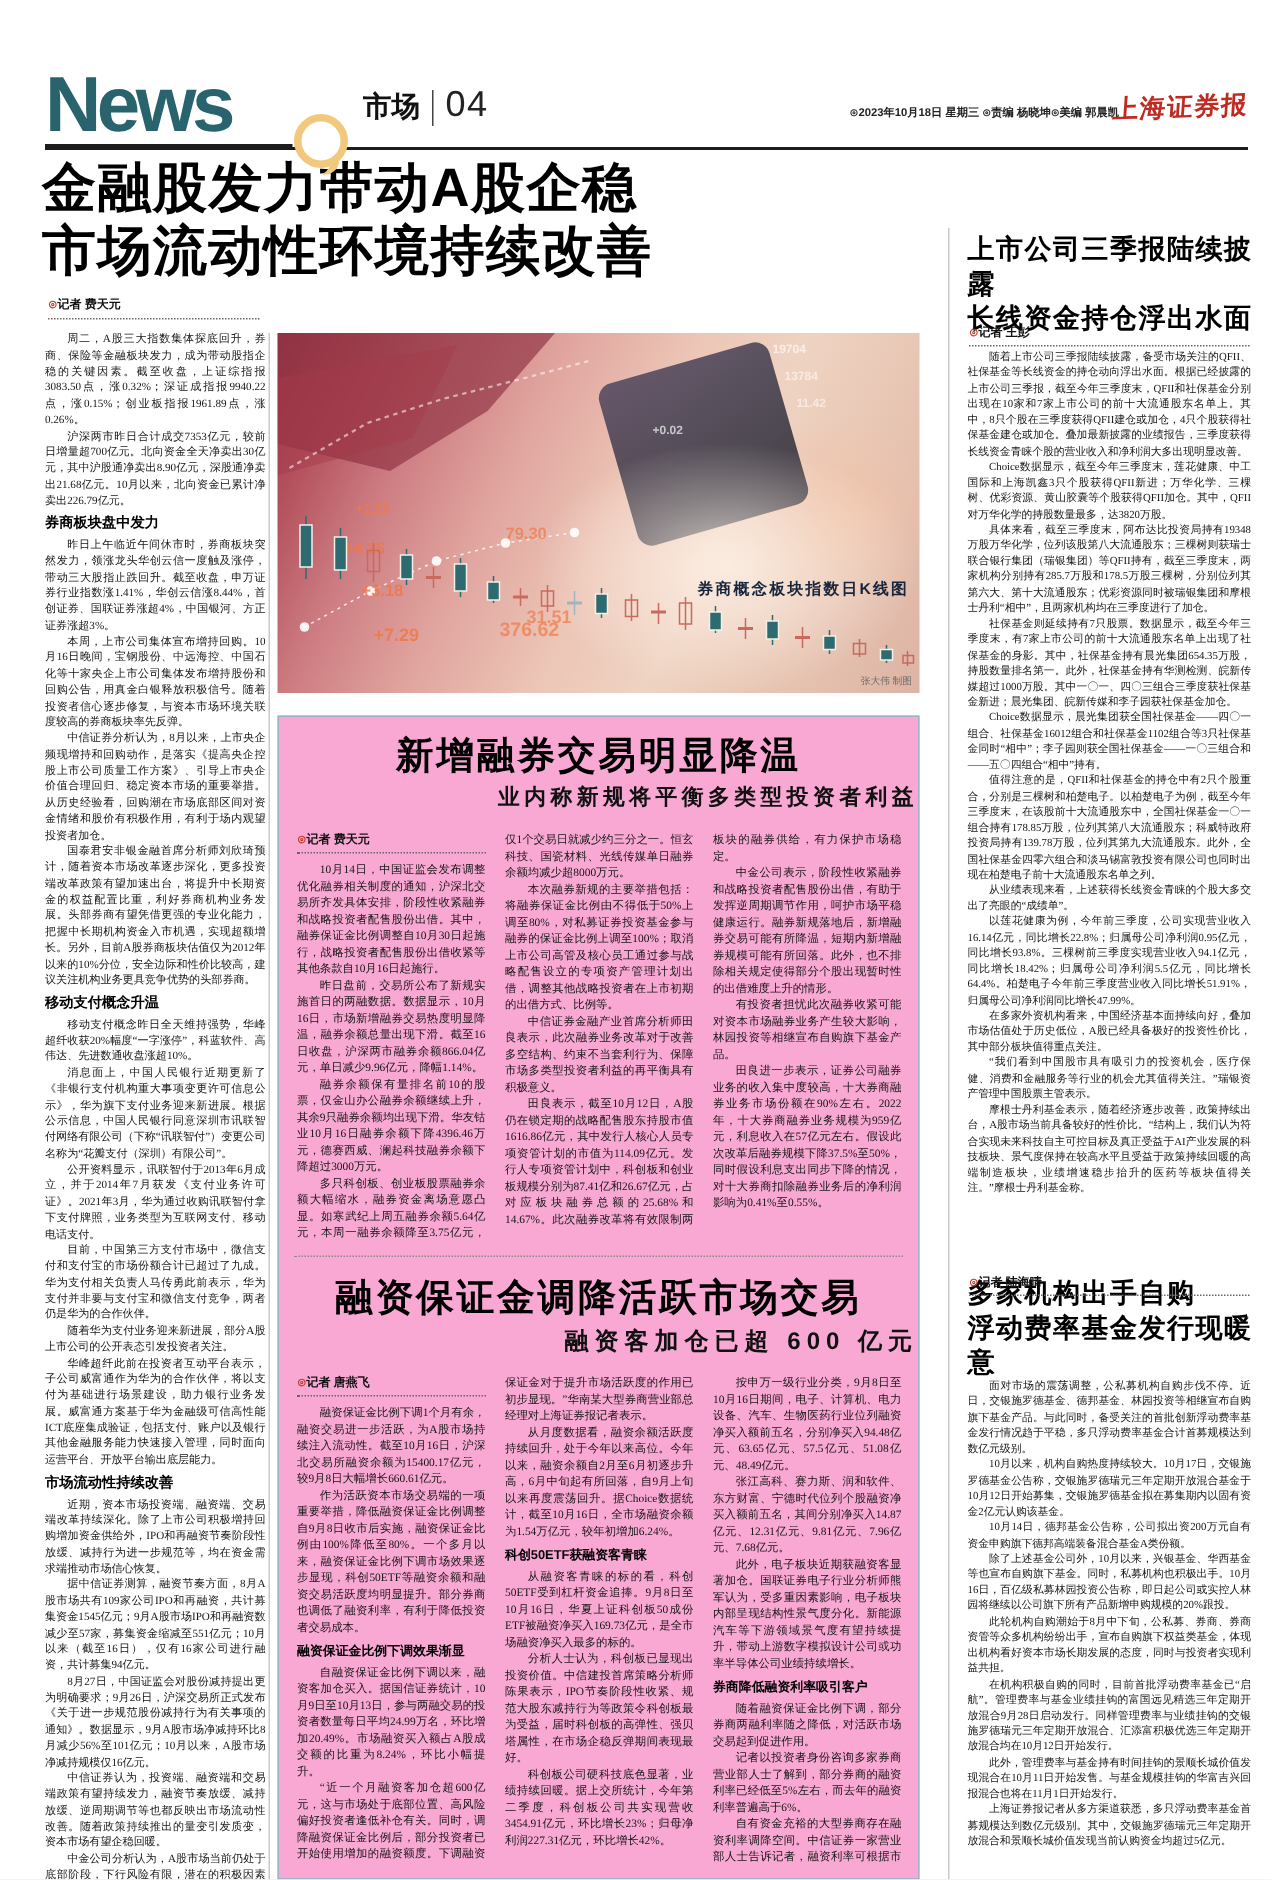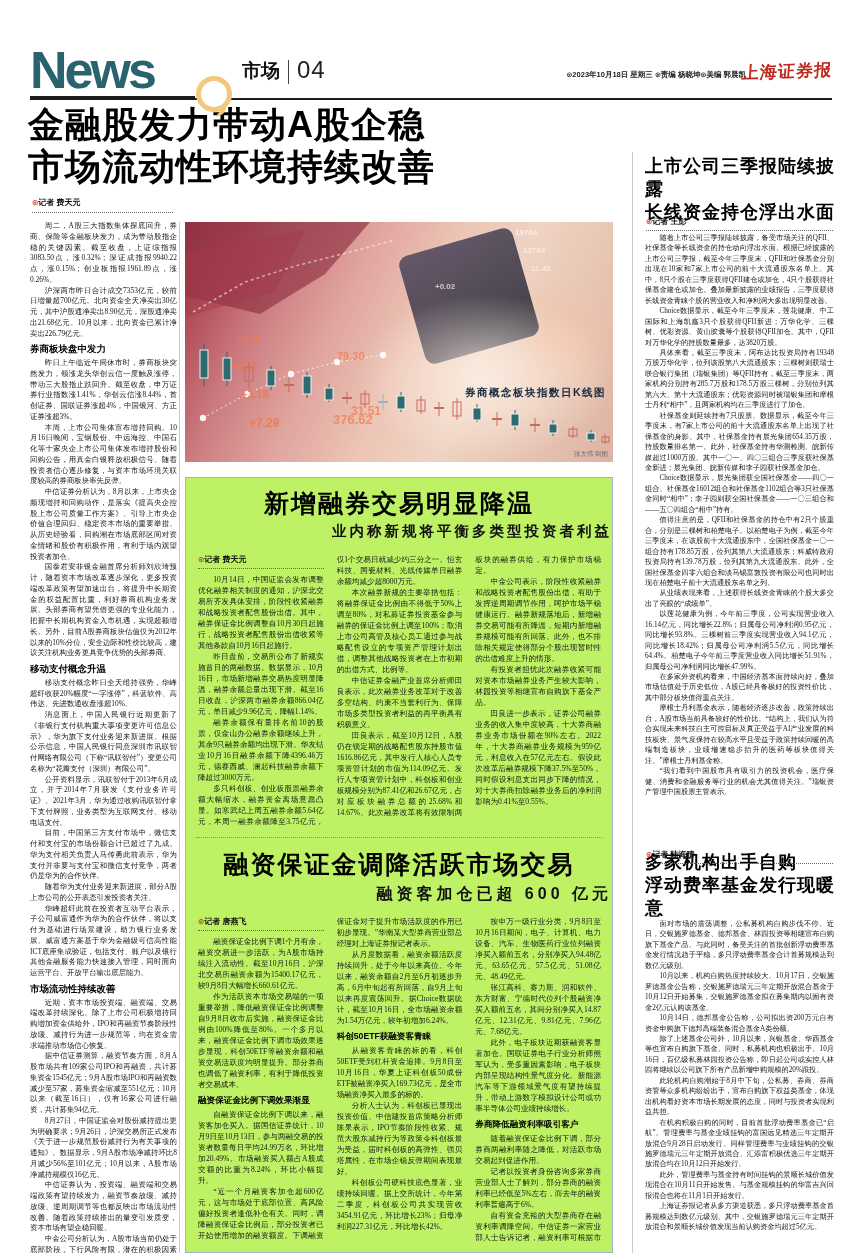--- a/index.html
+++ b/index.html
@@ -52,21 +52,21 @@
   .num{position:absolute;font-family:"Liberation Sans",sans-serif;font-weight:700;}
   .num.orange{color:rgba(240,120,70,.85);}
   .num.white{color:rgba(255,255,255,.9);}
   .caption{position:absolute;left:280px;top:164px;font-family:"Liberation Sans",sans-serif;
         font-weight:900;font-size:10.5px;letter-spacing:1.5px;color:#17263d;}
   .credit{position:absolute;right:5px;bottom:3px;font-size:6.5px;color:#6b6b6b;}
   .candles{position:absolute;left:0;bottom:0;}
   .wdots{position:absolute;left:0;top:0;}
   
   .midbox{position:absolute;left:185px;top:477px;width:428px;height:776px;border:1px solid #9db3c8;
-        box-sizing:border-box;background:#bef264;}
+        box-sizing:border-box;background:#f9a8d4;}
   .boxh{position:absolute;left:0;width:100%;text-align:center;margin:0;font-family:"Liberation Sans",sans-serif;
         font-weight:900;color:#000;}
   .h2a{top:9px;font-size:25px;letter-spacing:2px;}
   .subh{position:absolute;left:0;width:100%;text-align:right;font-family:"Liberation Sans",sans-serif;
         color:#111;font-weight:600;}
   .subh1{top:44px;font-size:14.5px;letter-spacing:3px;}
   .cols{position:absolute;left:12px;width:403px;overflow:hidden;font-size:7.6px;line-height:11px;
         column-gap:13px;column-count:3;column-fill:auto;}
   .cols h4{font-size:8.6px;}
   .cols .byl{display:block;border-bottom:1px dotted #666;padding-bottom:3px;margin-bottom:5px;}
@@ -259,22 +259,22 @@
   <div class="rbody r1body coltext">
       <p>随着上市公司三季报陆续披露，备受市场关注的QFII、社保基金等长线资金的持仓动向浮出水面。根据已经披露的上市公司三季报，截至今年三季度末，QFII和社保基金分别出现在10家和7家上市公司的前十大流通股东名单上。其中，8只个股在三季度获得QFII建仓或加仓，4只个股获得社保基金建仓或加仓。叠加最新披露的业绩报告，三季度获得长线资金青睐个股的营业收入和净利润大多出现明显改善。</p>
       <p>Choice数据显示，截至今年三季度末，莲花健康、中工国际和上海凯鑫3只个股获得QFII新进；万华化学、三棵树、优彩资源、黄山胶囊等个股获得QFII加仓。其中，QFII对万华化学的持股数量最多，达3820万股。</p>
       <p>具体来看，截至三季度末，阿布达比投资局持有19348万股万华化学，位列该股第八大流通股东；三棵树则获瑞士联合银行集团（瑞银集团）等QFII持有，截至三季度末，两家机构分别持有285.7万股和178.5万股三棵树，分别位列其第六大、第十大流通股东；优彩资源同时被瑞银集团和摩根士丹利“相中”，且两家机构均在三季度进行了加仓。</p>
       <p>社保基金则延续持有7只股票。数据显示，截至今年三季度末，有7家上市公司的前十大流通股东名单上出现了社保基金的身影。其中，社保基金持有晨光集团654.35万股，持股数量排名第一。此外，社保基金持有华测检测、皖新传媒超过1000万股。其中一〇一、四〇三组合三季度获社保基金新进；晨光集团、皖新传媒和李子园获社保基金加仓。</p>
       <p>Choice数据显示，晨光集团获全国社保基金——四〇一组合、社保基金16012组合和社保基金1102组合等3只社保基金同时“相中”；李子园则获全国社保基金——一〇三组合和——五〇四组合“相中”持有。</p>
       <p>值得注意的是，QFII和社保基金的持仓中有2只个股重合，分别是三棵树和柏楚电子。以柏楚电子为例，截至今年三季度末，在该股前十大流通股东中，全国社保基金一〇一组合持有178.85万股，位列其第八大流通股东；科威特政府投资局持有139.78万股，位列其第九大流通股东。此外，全国社保基金四零六组合和淡马锡富敦投资有限公司也同时出现在柏楚电子前十大流通股东名单之列。</p>
       <p>从业绩表现来看，上述获得长线资金青睐的个股大多交出了亮眼的“成绩单”。</p>
       <p>以莲花健康为例，今年前三季度，公司实现营业收入16.14亿元，同比增长22.8%；归属母公司净利润0.95亿元，同比增长93.8%。三棵树前三季度实现营业收入94.1亿元，同比增长18.42%；归属母公司净利润5.5亿元，同比增长64.4%。柏楚电子今年前三季度营业收入同比增长51.91%，归属母公司净利润同比增长47.99%。</p>
       <p>在多家外资机构看来，中国经济基本面持续向好，叠加市场估值处于历史低位，A股已经具备极好的投资性价比，其中部分板块值得重点关注。</p>
+      <p>“我们看到中国股市具有吸引力的投资机会，医疗保健、消费和金融服务等行业的机会尤其值得关注。”瑞银资产管理中国股票主管表示。</p>
       <p>摩根士丹利基金表示，随着经济逐步改善，政策持续出台，A股市场当前具备较好的性价比。“结构上，我们认为符合实现未来科技自主可控目标及真正受益于AI产业发展的科技板块、景气度保持在较高水平且受益于政策持续回暖的高端制造板块，业绩增速稳步抬升的医药等板块值得关注。”摩根士丹利基金称。</p>
-      <p>“我们看到中国股市具有吸引力的投资机会，医疗保健、消费和金融服务等行业的机会尤其值得关注。”瑞银资产管理中国股票主管表示。</p>
     </div>
 
   <h2 class="rh r2h"><span>多家机构出手自购</span><br><span>浮动费率基金发行现暖意</span></h2>
   <div class="byl r2byl">⊙记者 陆海晴</div>
   <div class="rbody r2body coltext">
       <p>面对市场的震荡调整，公私募机构自购步伐不停。近日，交银施罗德基金、德邦基金、林园投资等相继宣布自购旗下基金产品。与此同时，备受关注的首批创新浮动费率基金发行情况趋于平稳，多只浮动费率基金合计首募规模达到数亿元级别。</p>
       <p>10月以来，机构自购热度持续较大。10月17日，交银施罗德基金公告称，交银施罗德瑞元三年定期开放混合基金于10月12日开始募集，交银施罗德基金拟在募集期内以固有资金2亿元认购该基金。</p>
       <p>10月14日，德邦基金公告称，公司拟出资200万元自有资金申购旗下德邦高端装备混合基金A类份额。</p>
       <p>除了上述基金公司外，10月以来，兴银基金、华西基金等也宣布自购旗下基金。同时，私募机构也积极出手。10月16日，百亿级私募林园投资公告称，即日起公司或实控人林园将继续以公司旗下所有产品新增申购规模的20%跟投。</p>
       <p>此轮机构自购潮始于8月中下旬，公私募、券商、券商资管等众多机构纷纷出手，宣布自购旗下权益类基金，体现出机构看好资本市场长期发展的态度，同时与投资者实现利益共担。</p>

